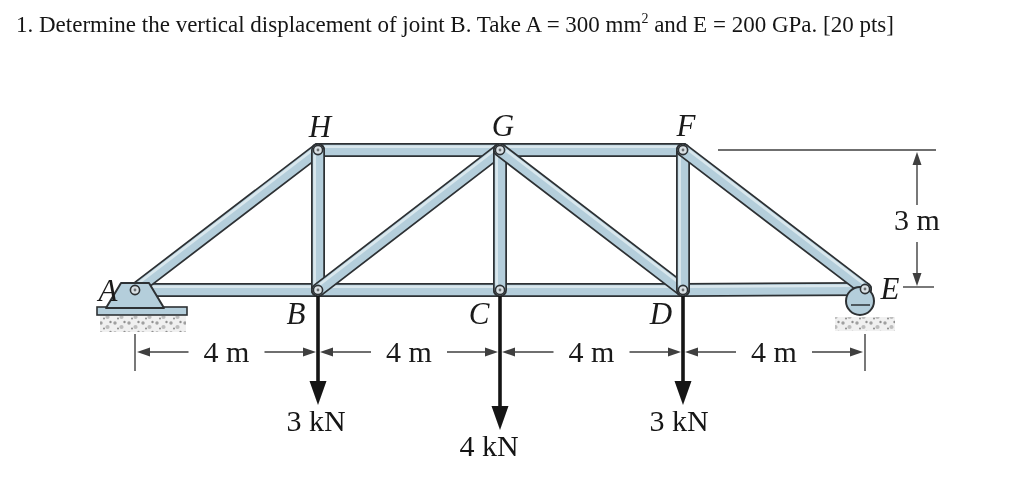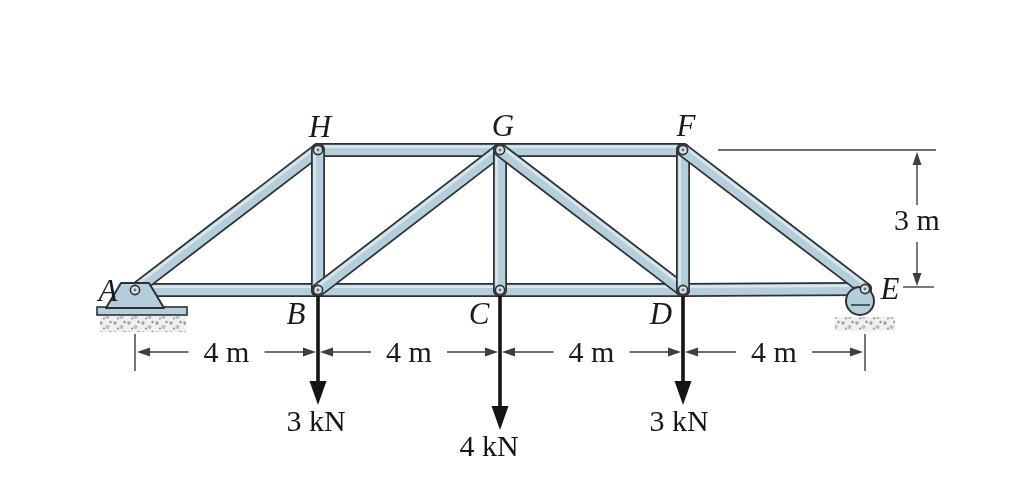--- a/index.html
+++ b/index.html
@@ -10,20 +10,21 @@
   #truss-svg{position:absolute;left:0;top:0;}
   text{font-family:"Liberation Serif",serif;}
   .jlabel{font-style:italic;font-size:31px;fill:#1a1a1a;}
   .dimtext{font-size:30px;fill:#1a1a1a;}
   .loadtext{font-size:30px;fill:#151515;}
 </style>
 </head>
 <body>
 
 <div id="page">
+  <div id="title"><span>1. Determine the vertical displacement of joint B. Take A = 300 mm</span><sup>2</sup><span> and E = 200 GPa. [20 pts]</span></div>
   <svg id="truss-svg" width="1024" height="482" viewBox="0 0 1024 482">
       <defs>
         <pattern id="stip" width="14" height="10" patternUnits="userSpaceOnUse">
           <rect width="14" height="10" fill="#f0f0f0"></rect>
           <circle cx="3" cy="3" r="1.7" fill="#a0a0a0"></circle>
           <circle cx="9.5" cy="7" r="2.1" fill="#bdbdbd"></circle>
           <circle cx="12.5" cy="2" r="1.2" fill="#909090"></circle>
           <circle cx="6" cy="8.6" r="1" fill="#8a8a8a"></circle>
         </pattern>
       </defs>

